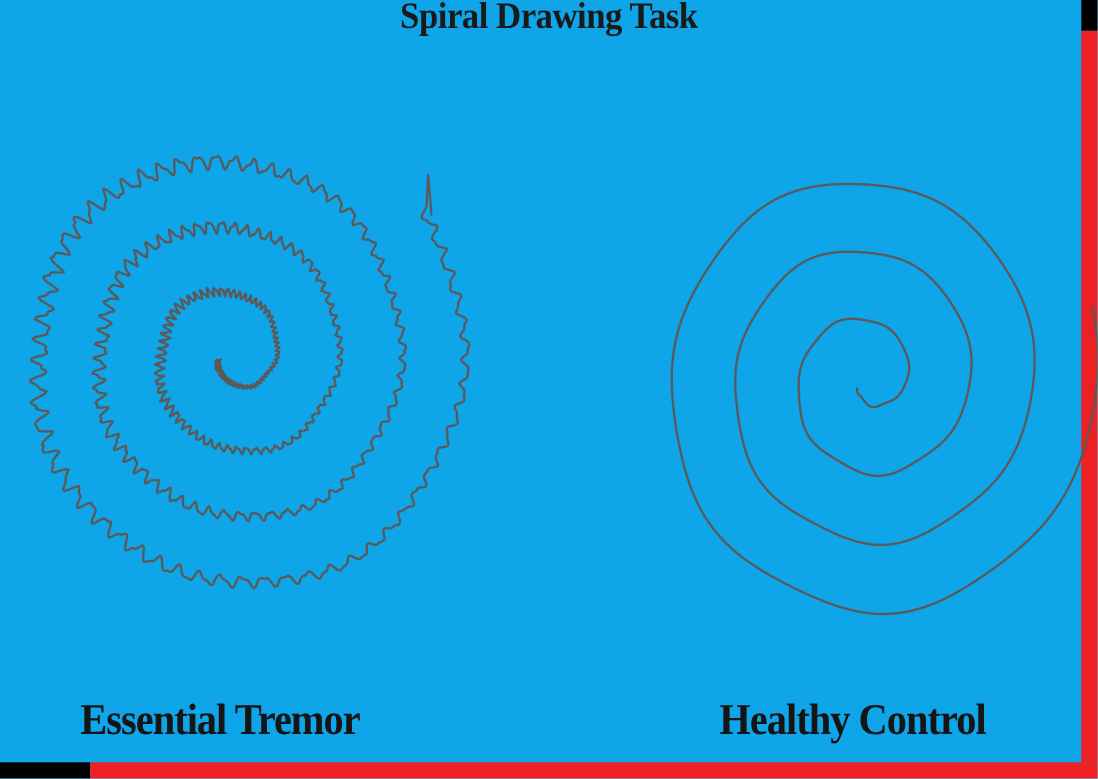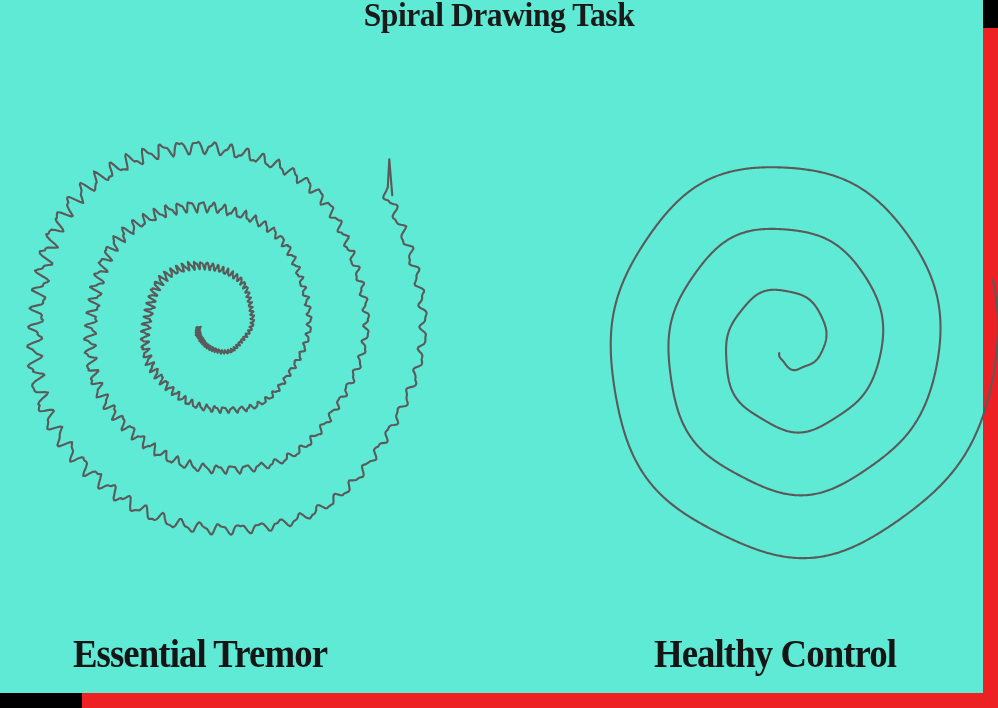--- a/index.html
+++ b/index.html
@@ -8,21 +8,21 @@
     padding: 0;
     background: #ffffff;
   }
   body {
     font-family: "Liberation Serif", "DejaVu Serif", serif;
   }
   #figure {
     position: relative;
     width: 998px;
     height: 708px;
-    background: #5eead4;
+    background: #0ea5e9;
     overflow: hidden;
   }
   
   .bar {
     position: absolute;
   }
   #right-red-bar {
     right: 0;
     top: 28px;
     width: 15px;

